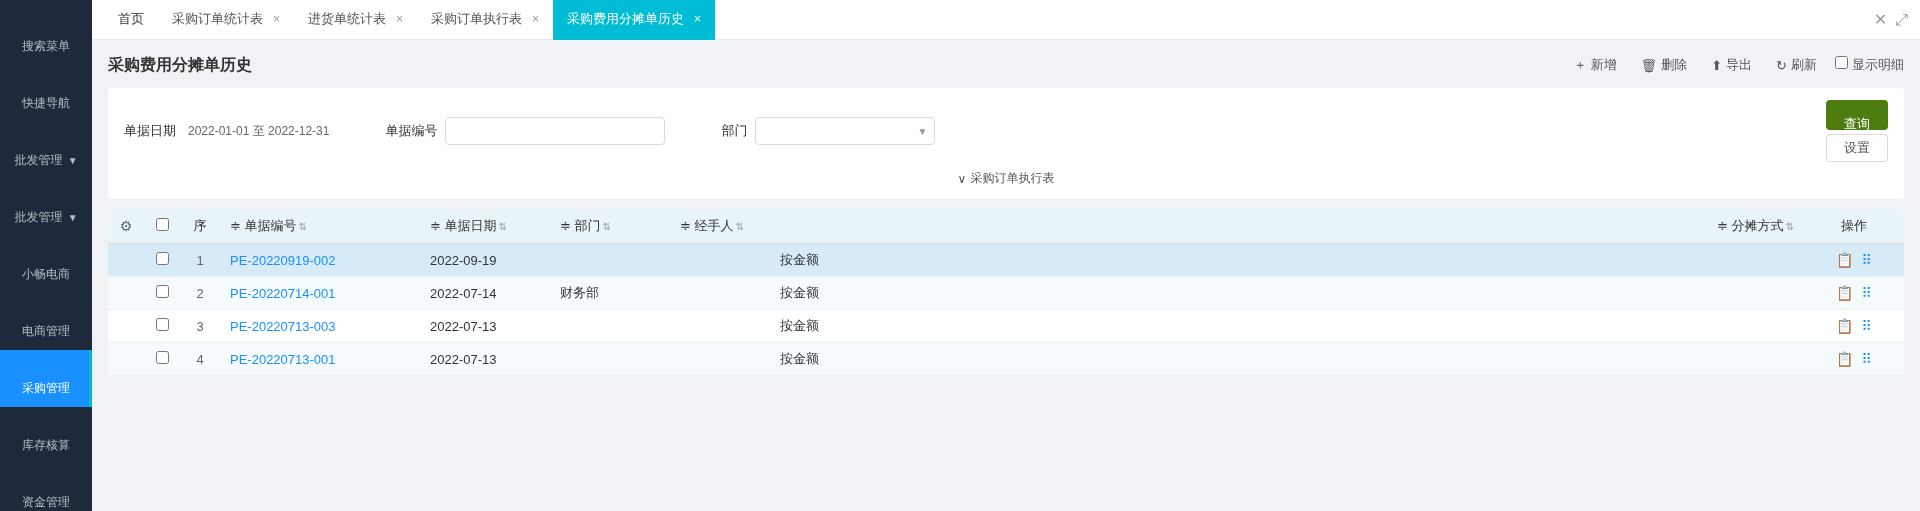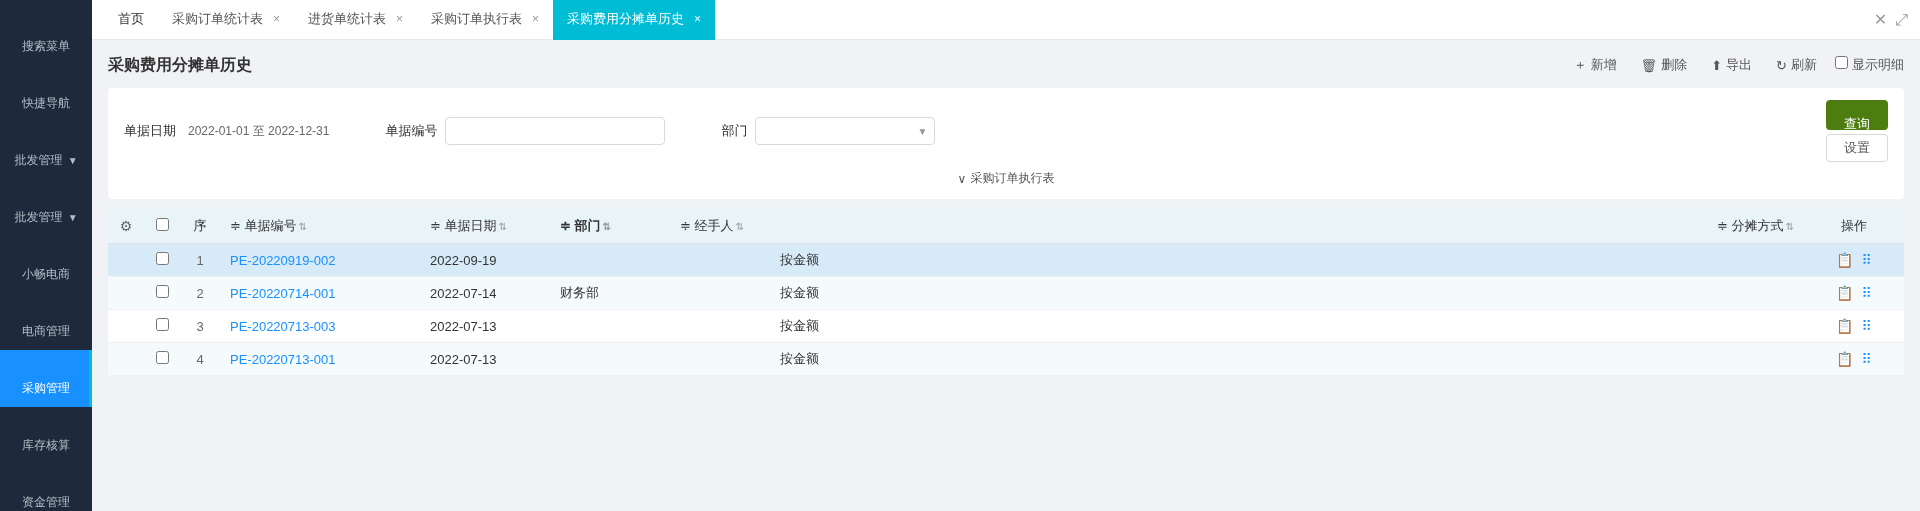--- a/index.html
+++ b/index.html
@@ -298,21 +298,21 @@
       color: #1890ff;
       cursor: pointer;
       text-decoration: none;
     }
     .row-number { color: #666; text-align: center; }
     .col-settings { width: 36px; text-align: center; }
     .col-checkbox { width: 36px; text-align: center; }
     .col-no { width: 40px; text-align: center; }
     .col-docno { width: 200px; }
     .col-date { width: 130px; }
-    .col-dept { width: 120px; font-weight: bold; }
+    .col-dept { width: 120px; }
     .col-handler { width: 100px; }
     .col-split { width: auto; text-align: right; }
     .col-action { width: 100px; text-align: center; }
 
     .action-icons {
       display: flex;
       justify-content: center;
       gap: 8px;
     }
     .action-icon {

